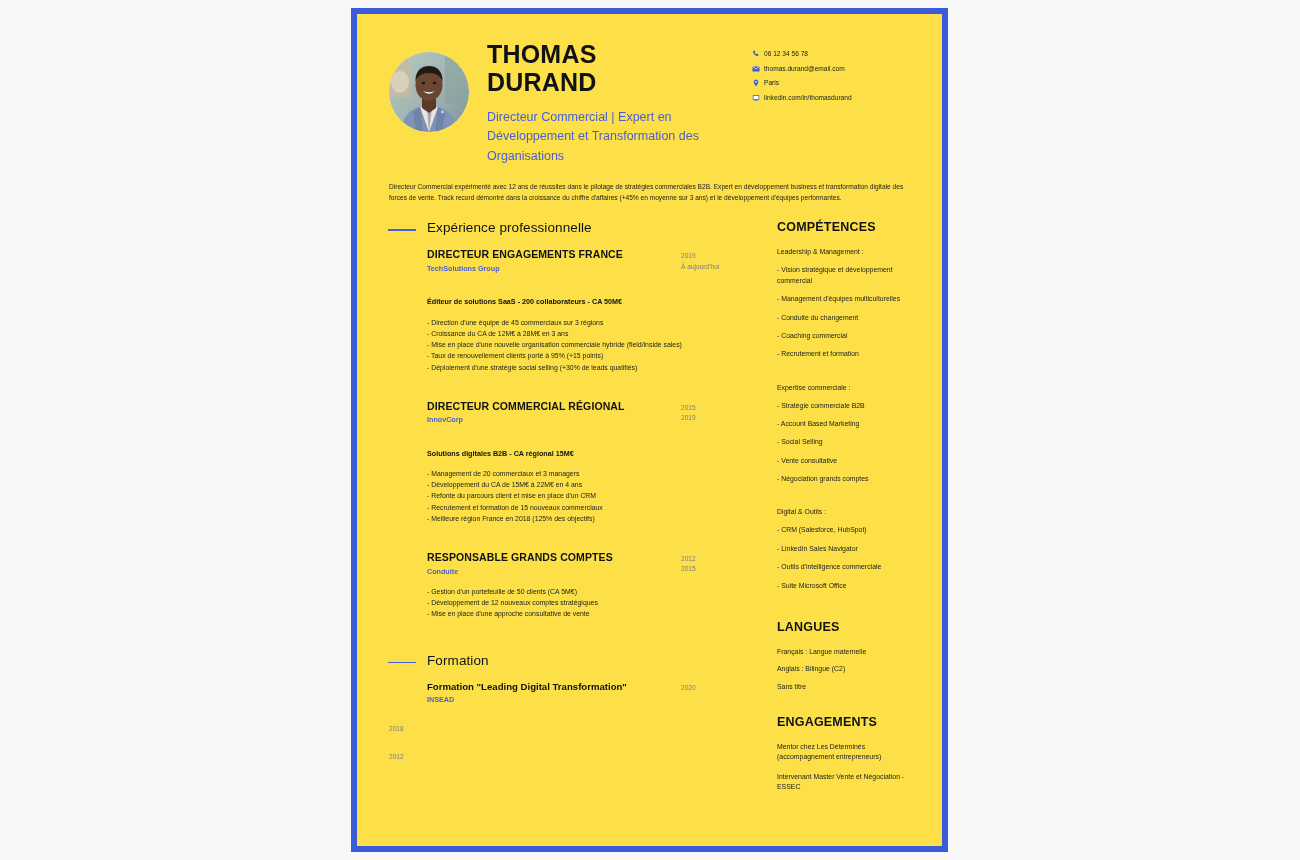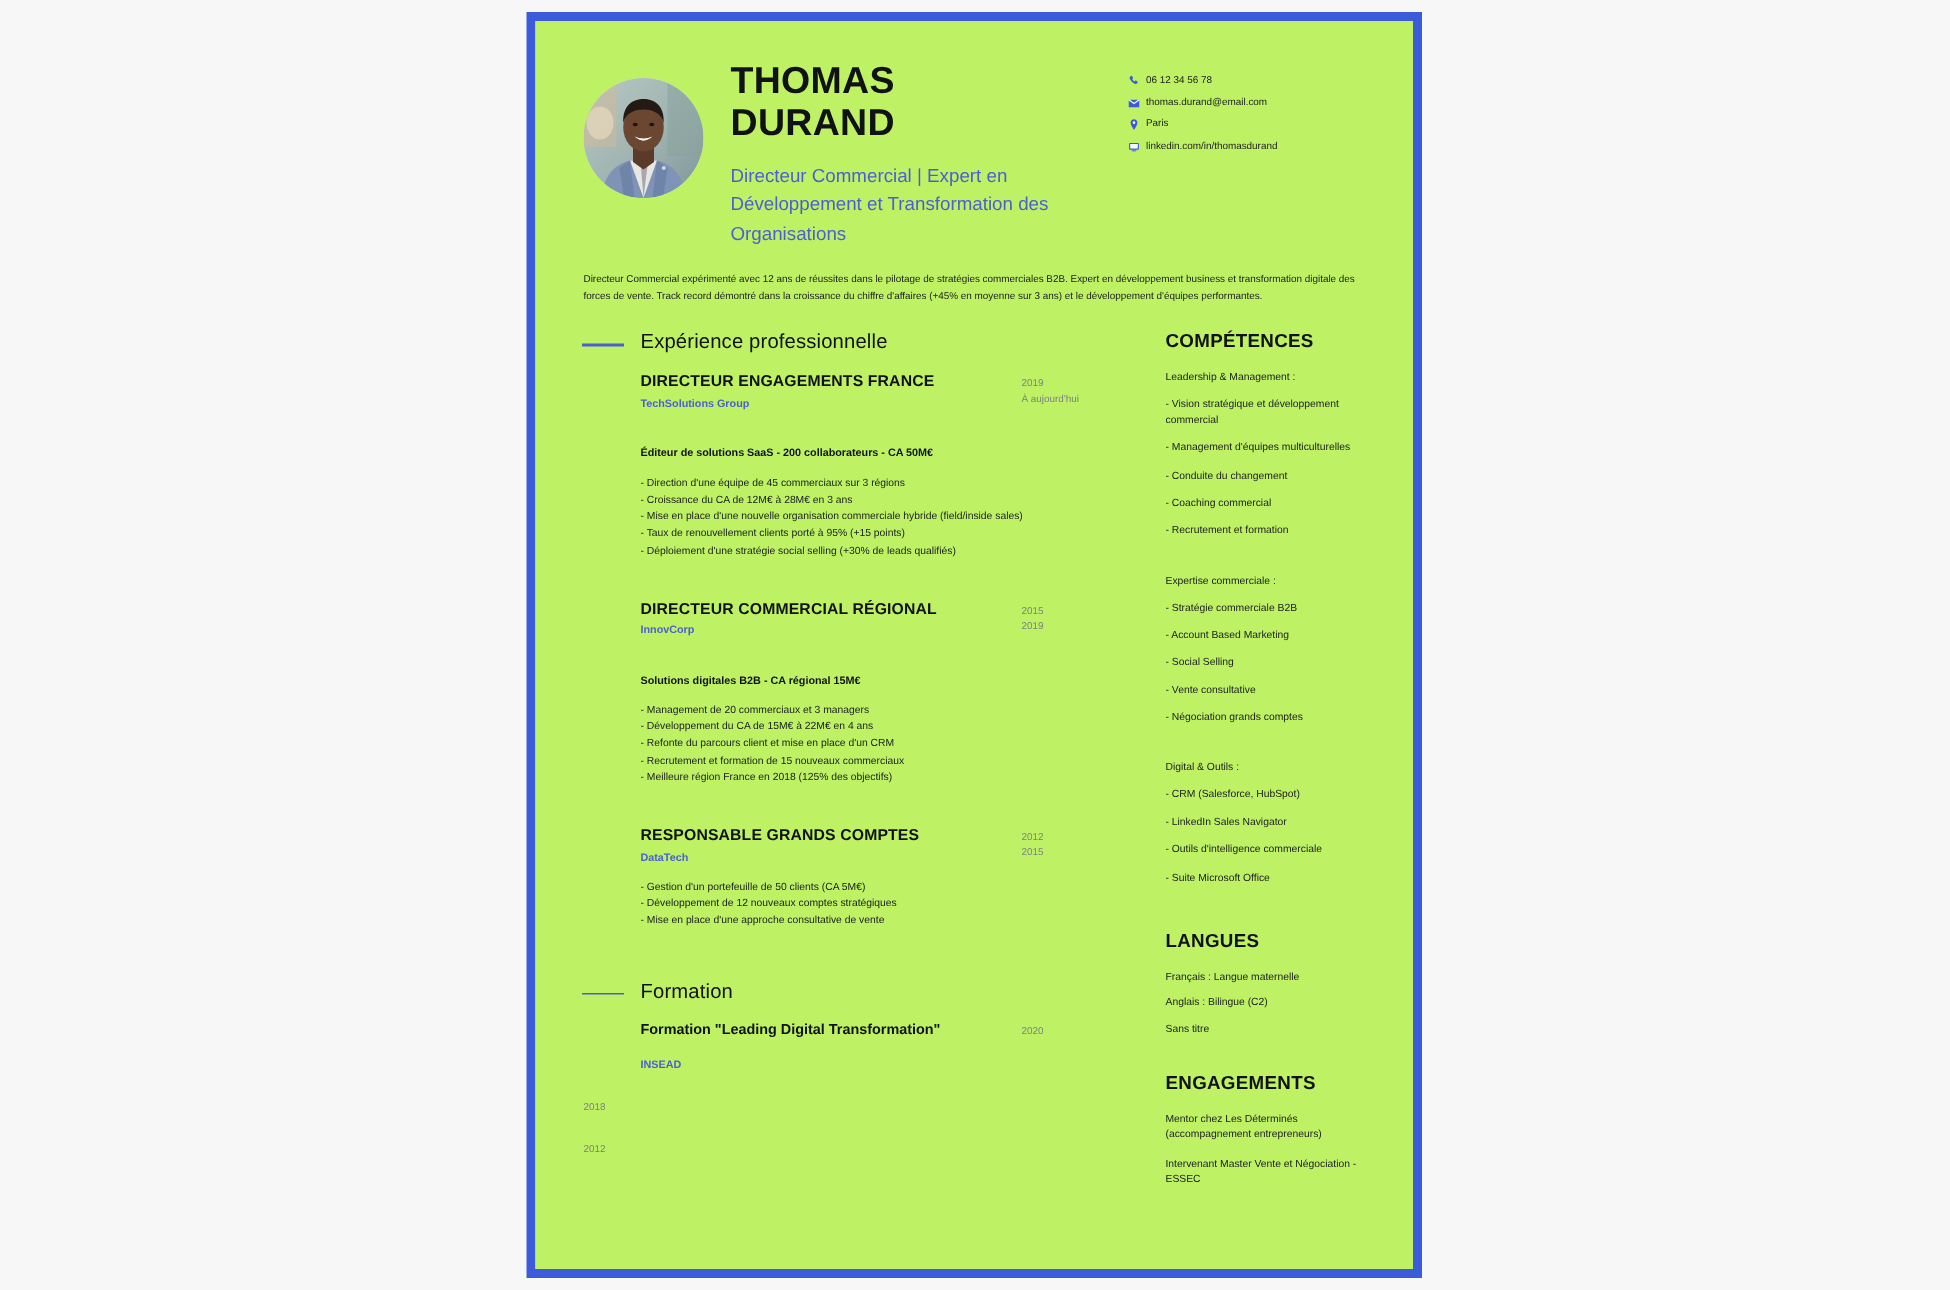--- a/index.html
+++ b/index.html
@@ -19,21 +19,21 @@
     width: 597px;
     height: 844px;
     border: 6px solid #3b5bdb;
     background: #ffffff;
     box-sizing: border-box;
   }
 
   #cv-page {
     position: absolute;
     left: 0; top: 0; right: 0; bottom: 0;
-    background: #bef264;
+    background: #fde047;
     padding: 26px 30px 10px 32px;
     box-sizing: border-box;
     overflow: hidden;
   }
 
   
   .header {
     display: flex;
     align-items: flex-start;
   }
@@ -199,21 +199,21 @@
   .edu-title {
     font-size: 9.6px;
     font-weight: bold;
     color: #111215;
     line-height: 1.25;
   }
   .edu-school {
     font-size: 7.2px;
     font-weight: bold;
     color: #4a5fd4;
-    margin-top: 12px;
+    margin-top: 2px;
   }
   .edu-dates {
     flex: 0 0 78px;
     width: 78px;
     font-size: 6.6px;
     color: #7c7f87;
     padding-top: 3px;
   }
 
   
@@ -404,21 +404,21 @@
             <div>- Meilleure région France en 2018 (125% des objectifs)</div>
           </div>
         </div>
 
         <div class="sp-md"></div>
 
         <div class="exp-item">
           <div class="exp-head">
             <div class="exp-head-main">
               <div class="exp-title">RESPONSABLE GRANDS COMPTES</div>
-              <div class="exp-company">DataTech</div>
+              <div class="exp-company">Conduite</div>
             </div>
             <div class="exp-dates">
               <div>2012</div>
               <div>2015</div>
             </div>
           </div>
           <div class="exp-bullets">
             <div>- Gestion d'un portefeuille de 50 clients (CA 5M€)</div>
             <div>- Développement de 12 nouveaux comptes stratégiques</div>
             <div>- Mise en place d'une approche consultative de vente</div>

